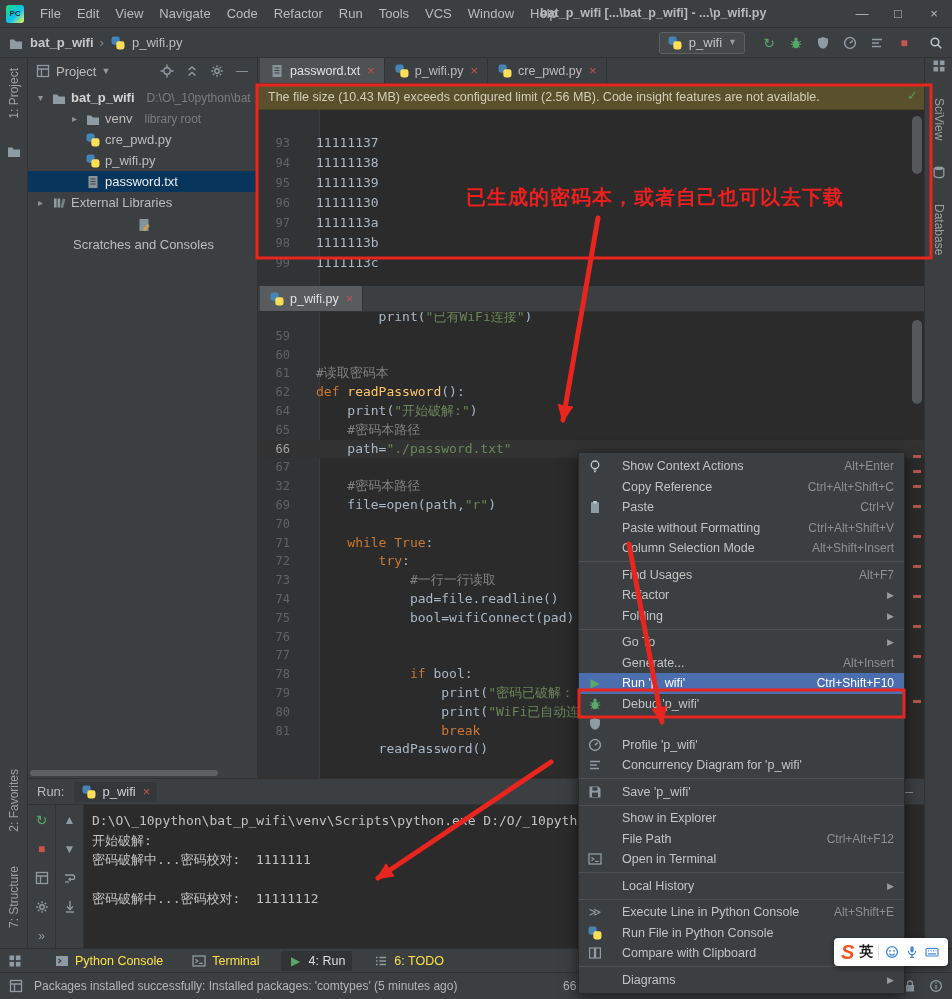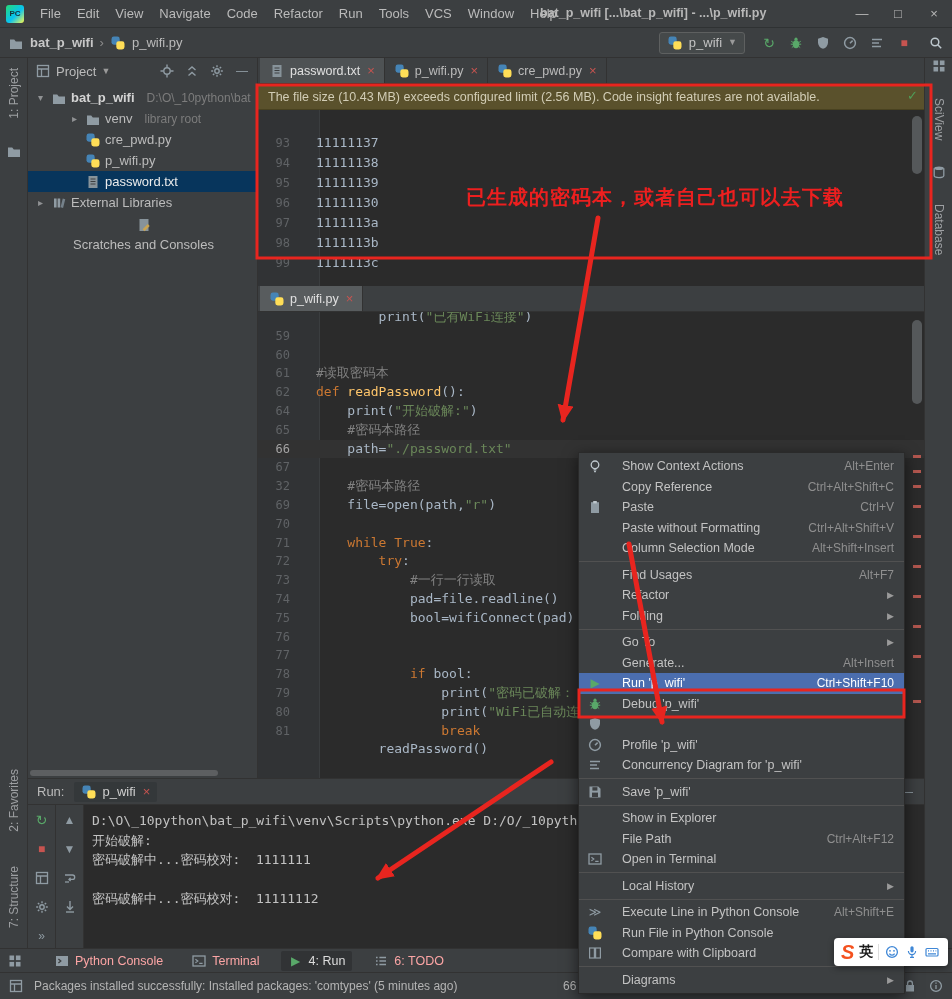--- a/index.html
+++ b/index.html
@@ -68,21 +68,21 @@
 .run-header{height:26px;background:#3c3f41;border-bottom:1px solid #323232;display:flex;align-items:center;gap:10px;padding:0 9px}
 .run-tab{display:flex;align-items:center;gap:5px;padding:2px 7px;background:#34383a;border-radius:2px;color:#cfcfcf}
 .run-hide{margin-left:auto}
 .run-body{position:absolute;left:0;top:26px;right:0;bottom:0;display:flex}
 .run-col{width:28px;background:#3c3f41;border-right:1px solid #323232;display:flex;flex-direction:column;align-items:center;padding-top:7px;gap:13px}
 .console{flex:1;padding:6px 8px;overflow:hidden}
 .conline{height:19.5px;line-height:19.5px;color:#c2c2c2;font-size:13px;white-space:pre;font-family:"DejaVu Sans Mono",monospace}
 
 .twbar{position:absolute;left:0;top:948px;width:952px;height:24px;background:#3c3f41;border-top:1px solid #323232;display:flex;align-items:center;gap:6px;padding:0 7px}
 .twtabs{display:flex;gap:14px;margin-left:18px}
-.bbtab{display:flex;align-items:center;gap:5px;padding:2px 7px;color:#fca5a5;font-size:12.5px;border-radius:2px}
+.bbtab{display:flex;align-items:center;gap:5px;padding:2px 7px;color:#fde047;font-size:12.5px;border-radius:2px}
 .bbtab.active{background:#313335;color:#ddd}
 .statusbar{position:absolute;left:0;top:972px;width:952px;height:27px;background:#3c3f41;border-top:1px solid #323232;display:flex;align-items:center;gap:10px;padding:0 8px;font-size:12px;color:#b4b4b4}
 .sb-pos{position:absolute;left:563px;color:#b4b4b4}
 .sb-right{position:absolute;right:8px;display:flex;gap:10px}
 
 .ctx{position:absolute;left:578px;top:452px;width:327px;background:#3c3f41;border:1px solid #2a2a2a;box-shadow:0 4px 14px rgba(0,0,0,.55);z-index:40;padding:3px 0}
 .ctx-item{height:20.5px;display:flex;align-items:center;gap:19px;padding:0 10px 0 8px;font-size:12.5px;color:#c3c3c3}
 .ctx-item .lbl{flex:1;white-space:nowrap;overflow:hidden}
 .ctx-item .sc{color:#8f8f8f;font-size:12px;white-space:nowrap}
 .ctx-item .sub{color:#9a9a9a;font-size:9px}

